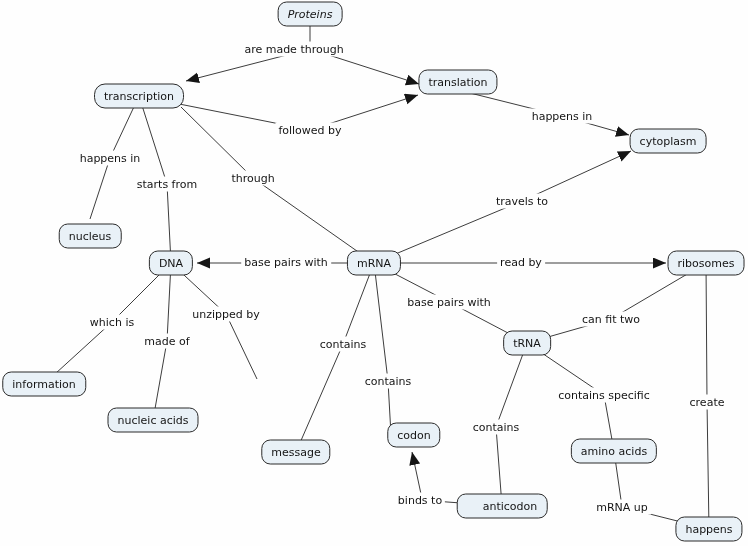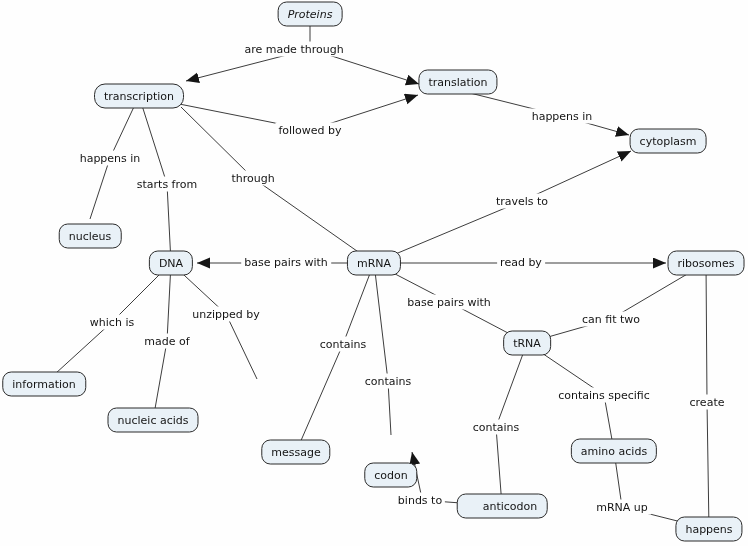--- a/index.html
+++ b/index.html
@@ -109,18 +109,18 @@
     <div class="concept" style="left: 139px; top: 96px; border-radius: 11px;">transcription</div>
     <div class="concept" style="left: 458px; top: 82px;">translation</div>
     <div class="concept" style="left: 668px; top: 141px;">cytoplasm</div>
     <div class="concept" style="left: 90px; top: 236px; border-radius: 9px;">nucleus</div>
     <div class="concept" style="left: 171px; top: 263px;">DNA</div>
     <div class="concept" style="left: 374px; top: 263px;">mRNA</div>
     <div class="concept" style="left: 706px; top: 263px;">ribosomes</div>
     <div class="concept" style="left: 44px; top: 384px; text-align: right;">information</div>
     <div class="concept" style="left: 153px; top: 420px;">nucleic acids</div>
     <div class="concept" style="left: 296px; top: 452px;">message</div>
-    <div class="concept" style="left: 391px; top: 435px; margin-top: 40px;">codon</div>
+    <div class="concept" style="left: 414px; top: 435px;">codon</div>
     <div class="concept" style="left: 527px; top: 343px;">tRNA</div>
     <div class="concept" style="left: 614px; top: 451px;">amino acids</div>
     <div class="concept" style="left: 502px; top: 506px; padding-left: 25px;">anticodon</div>
     <div class="concept" style="left: 709px; top: 529px;">happens</div>
   </div>
 
 </body></html>

